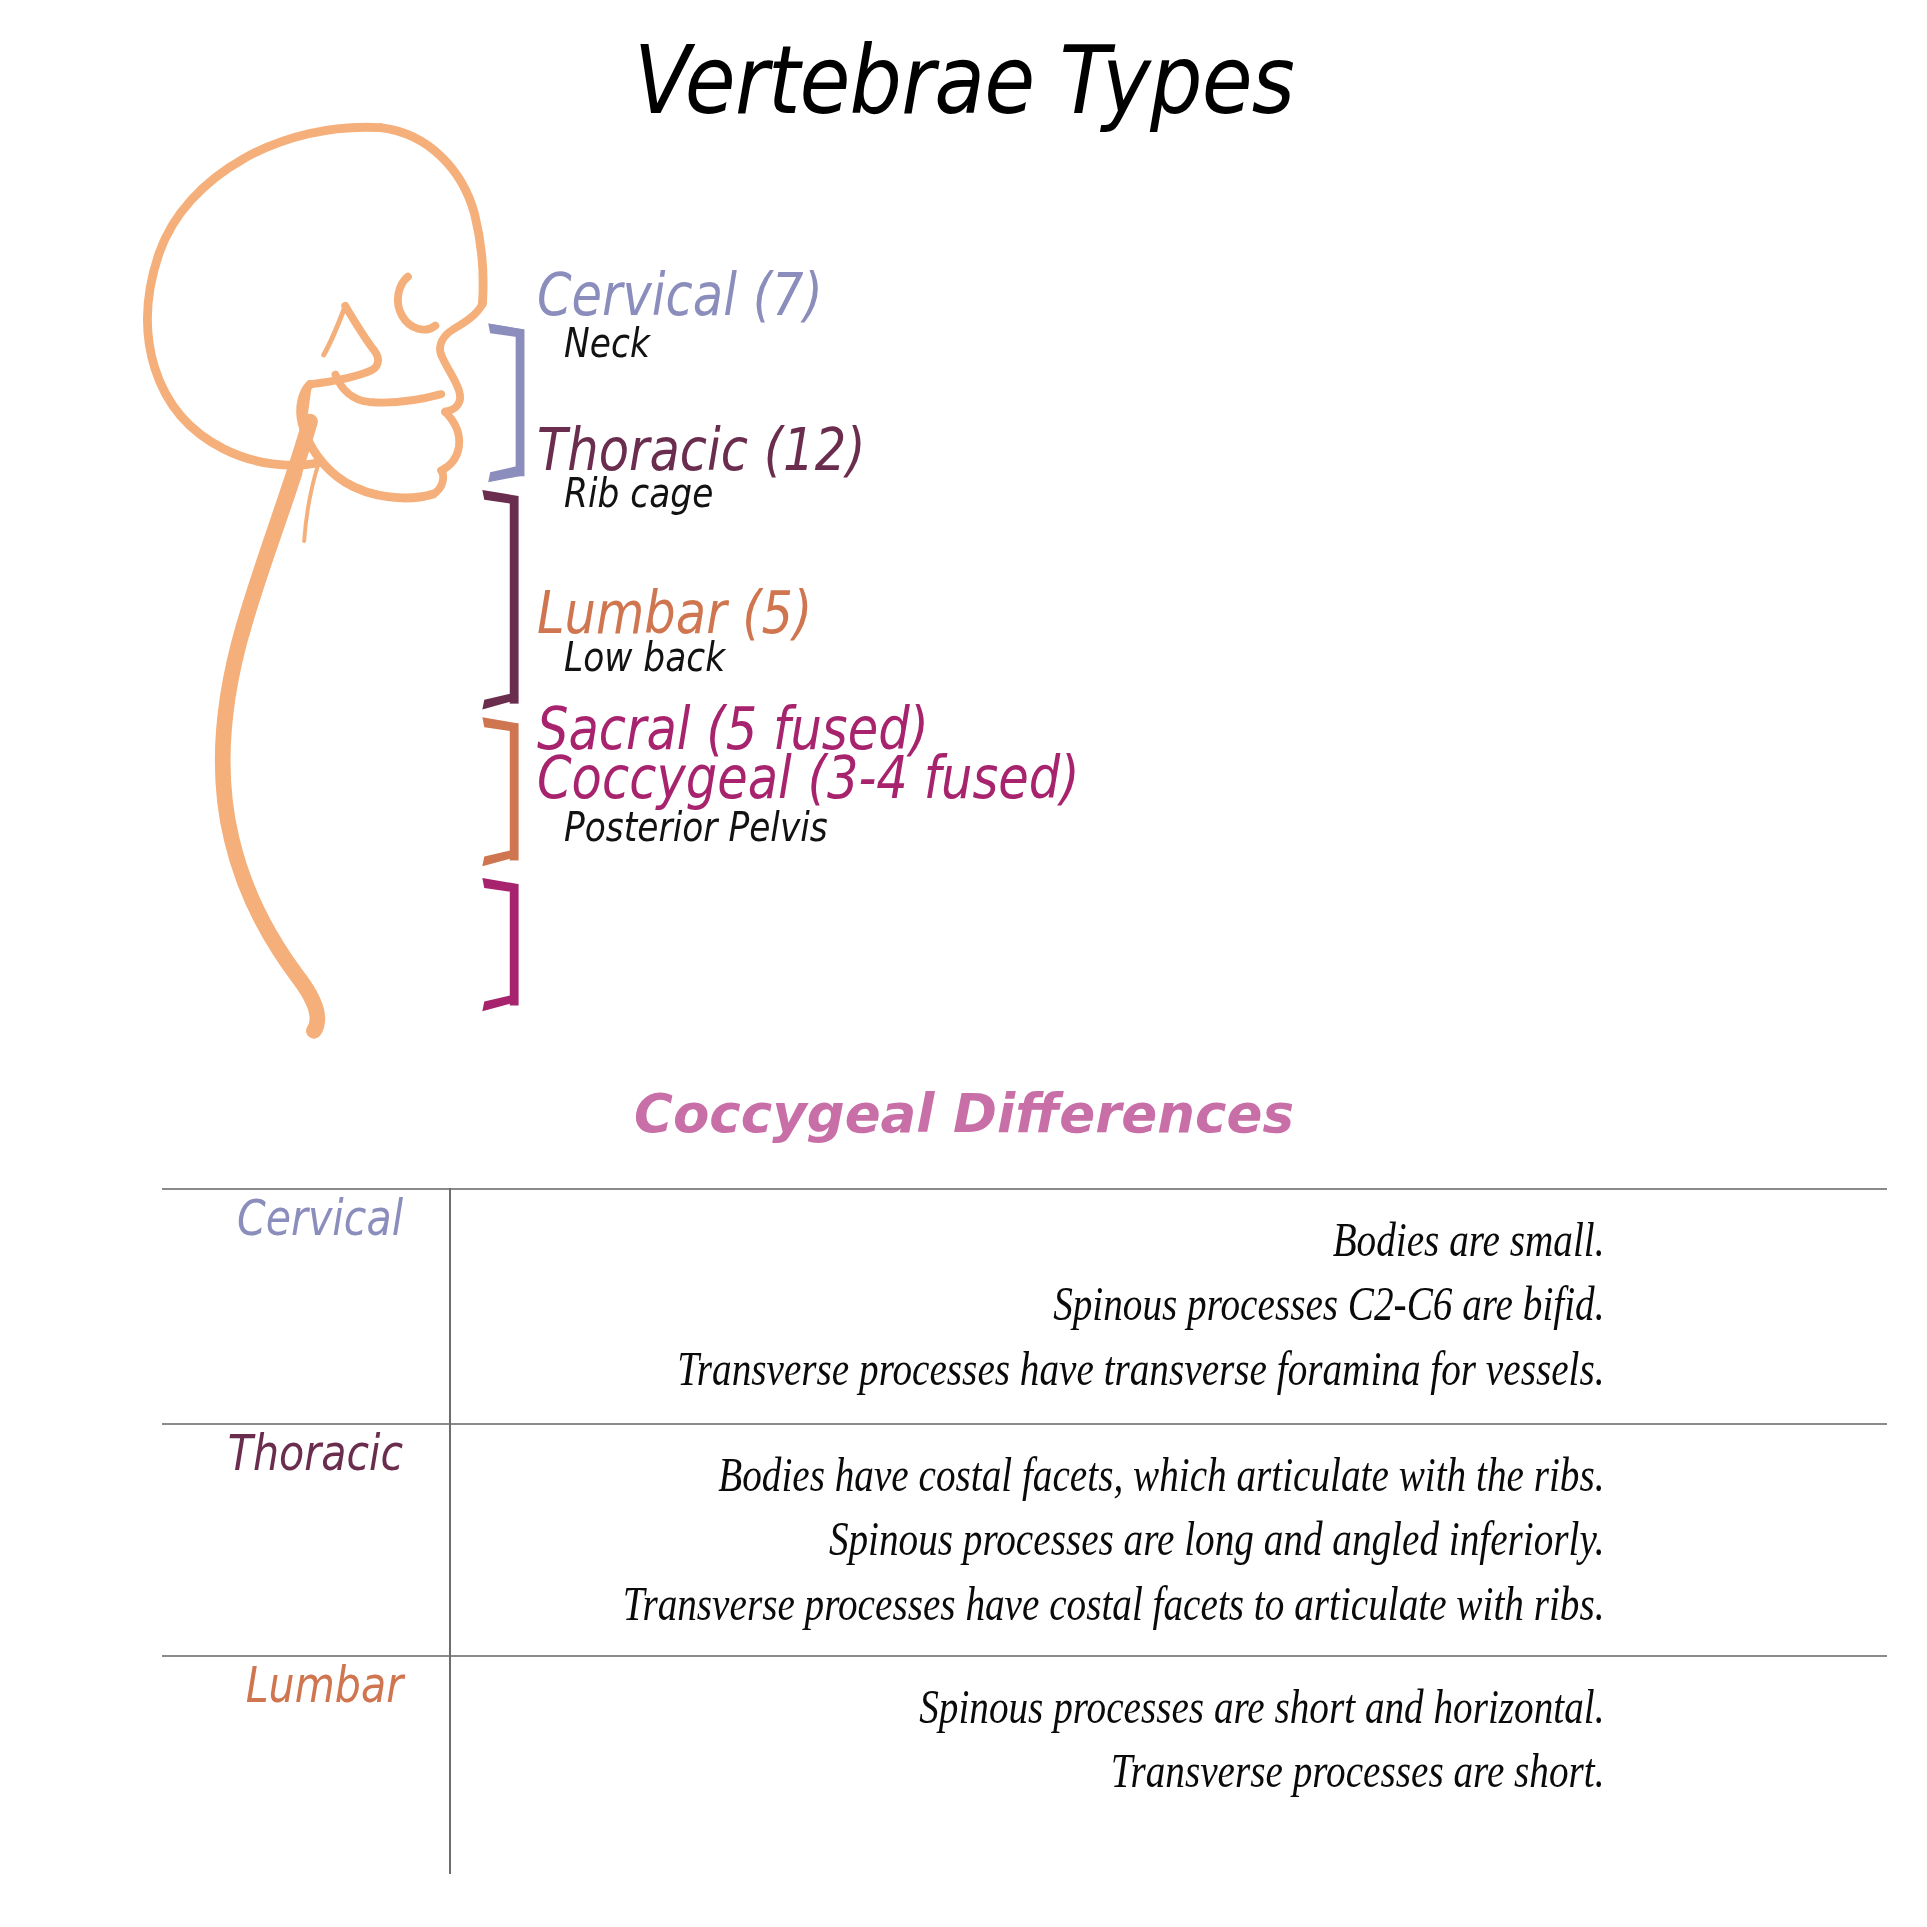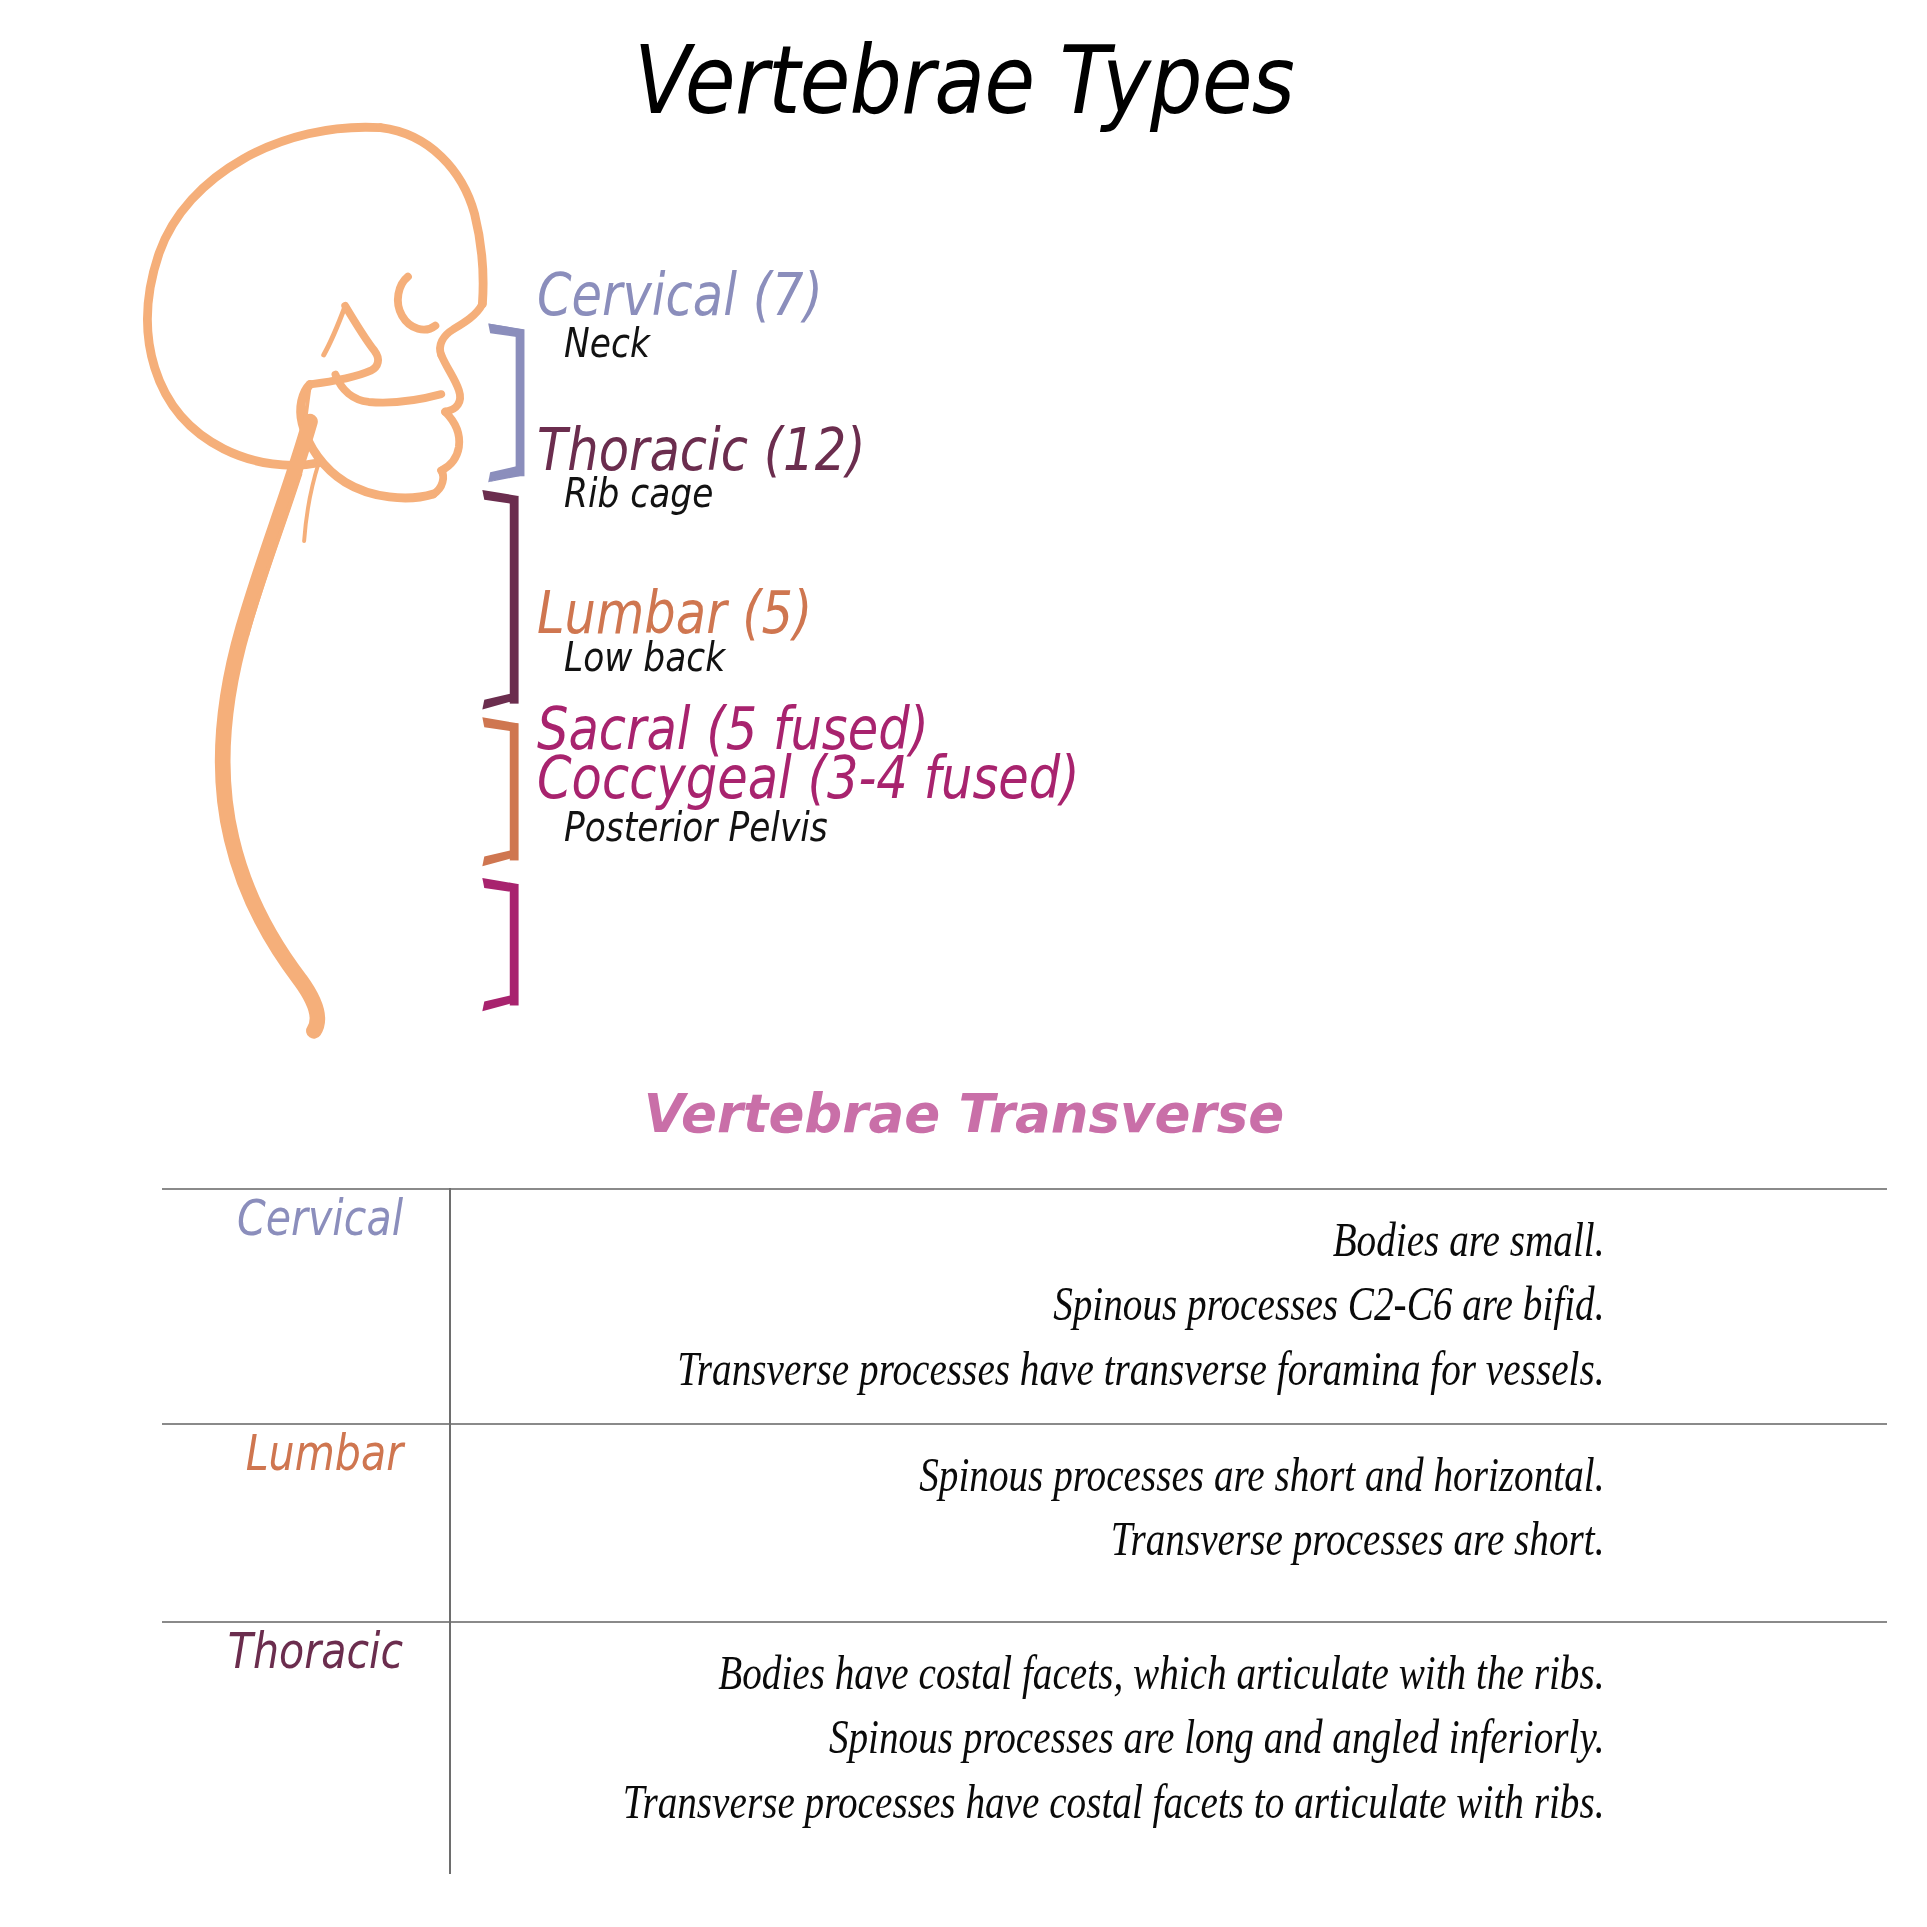--- a/index.html
+++ b/index.html
@@ -253,54 +253,54 @@
   <div class="grp-label grp-title lbl-thoracic-title" style="color:#6B2D4E">Thoracic (12)</div>
   <div class="grp-label grp-sub lbl-thoracic-sub">Rib cage</div>
 
   <div class="grp-label grp-title lbl-lumbar-title" style="color:#CF7650">Lumbar (5)</div>
   <div class="grp-label grp-sub lbl-lumbar-sub">Low back</div>
 
   <div class="grp-label grp-title lbl-sacral-title" style="color:#A8236E">Sacral (5 fused)</div>
   <div class="grp-label grp-title lbl-coccy-title" style="color:#A8236E">Coccygeal (3-4 fused)</div>
   <div class="grp-label grp-sub lbl-pelvis-sub">Posterior Pelvis</div>
 
-  <div class="diff-heading">Vertebrae Transverse</div>
+  <div class="diff-heading">Coccygeal Differences</div>
 
   <div class="diff-table">
 
     <div class="diff-row row-h-cervical">
       <div class="diff-cat-wrap">
         <div class="diff-cat" style="color:#8B8EBC">Cervical</div>
       </div>
       <div class="diff-body">
         <div class="diff-line">Bodies are small.</div>
         <div class="diff-line">Spinous processes C2-C6 are bifid.</div>
         <div class="diff-line">Transverse processes have transverse foramina for vessels.</div>
       </div>
     </div>
 
-    <div class="diff-row row-h-lumbar">
-      <div class="diff-cat-wrap">
-        <div class="diff-cat" style="color:#CF7650">Lumbar</div>
-      </div>
-      <div class="diff-body">
-        <div class="diff-line">Spinous processes are short and horizontal.</div>
-        <div class="diff-line">Transverse processes are short.</div>
-      </div>
-    </div>
-
     <div class="diff-row row-h-thoracic">
       <div class="diff-cat-wrap">
         <div class="diff-cat" style="color:#6B2D4E">Thoracic</div>
       </div>
       <div class="diff-body">
         <div class="diff-line">Bodies have costal facets, which articulate with the ribs.</div>
         <div class="diff-line">Spinous processes are long and angled inferiorly.</div>
         <div class="diff-line">Transverse processes have costal facets to articulate with ribs.</div>
       </div>
     </div>
 
+    <div class="diff-row row-h-lumbar">
+      <div class="diff-cat-wrap">
+        <div class="diff-cat" style="color:#CF7650">Lumbar</div>
+      </div>
+      <div class="diff-body">
+        <div class="diff-line">Spinous processes are short and horizontal.</div>
+        <div class="diff-line">Transverse processes are short.</div>
+      </div>
+    </div>
+
   </div>
 
   <div class="table-vline"></div>
 
 </div>
 
 
 </body></html>

